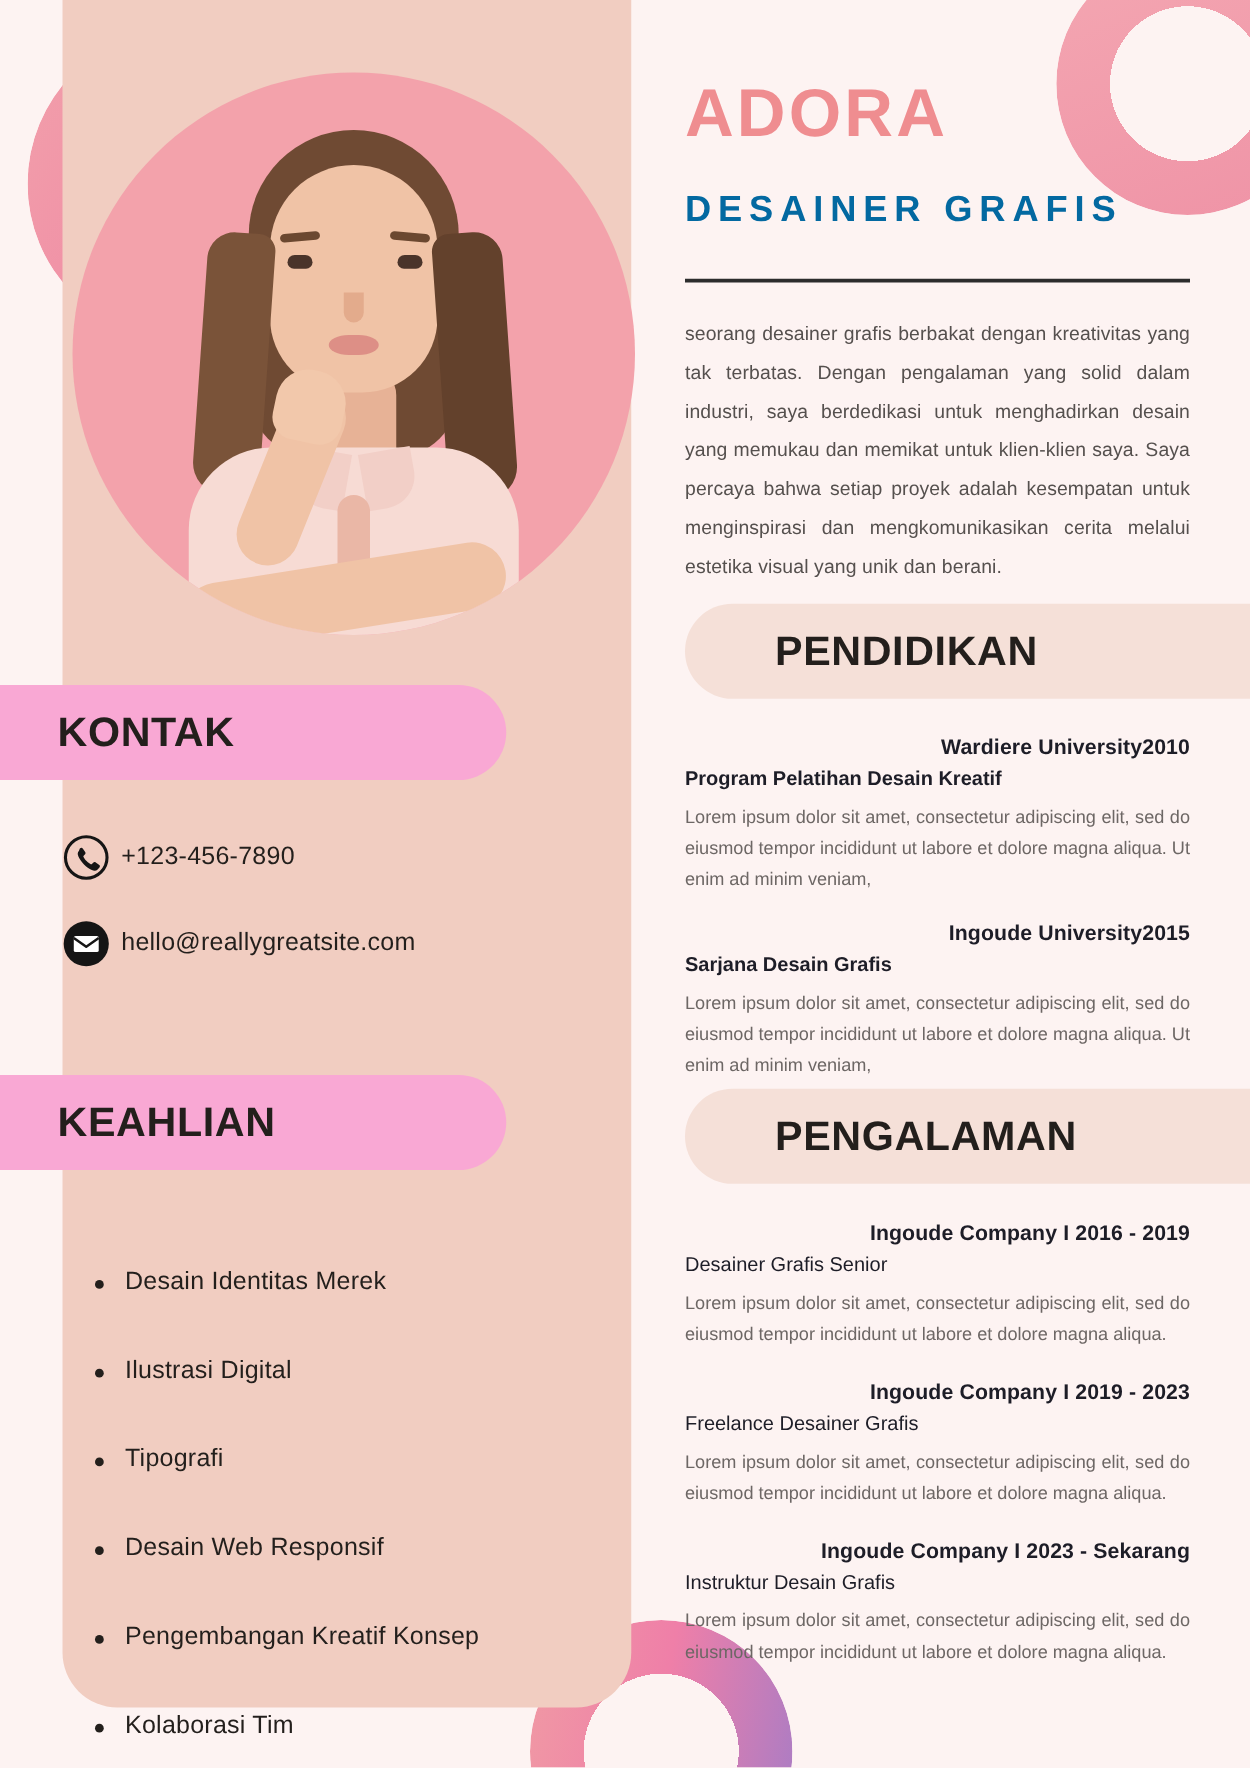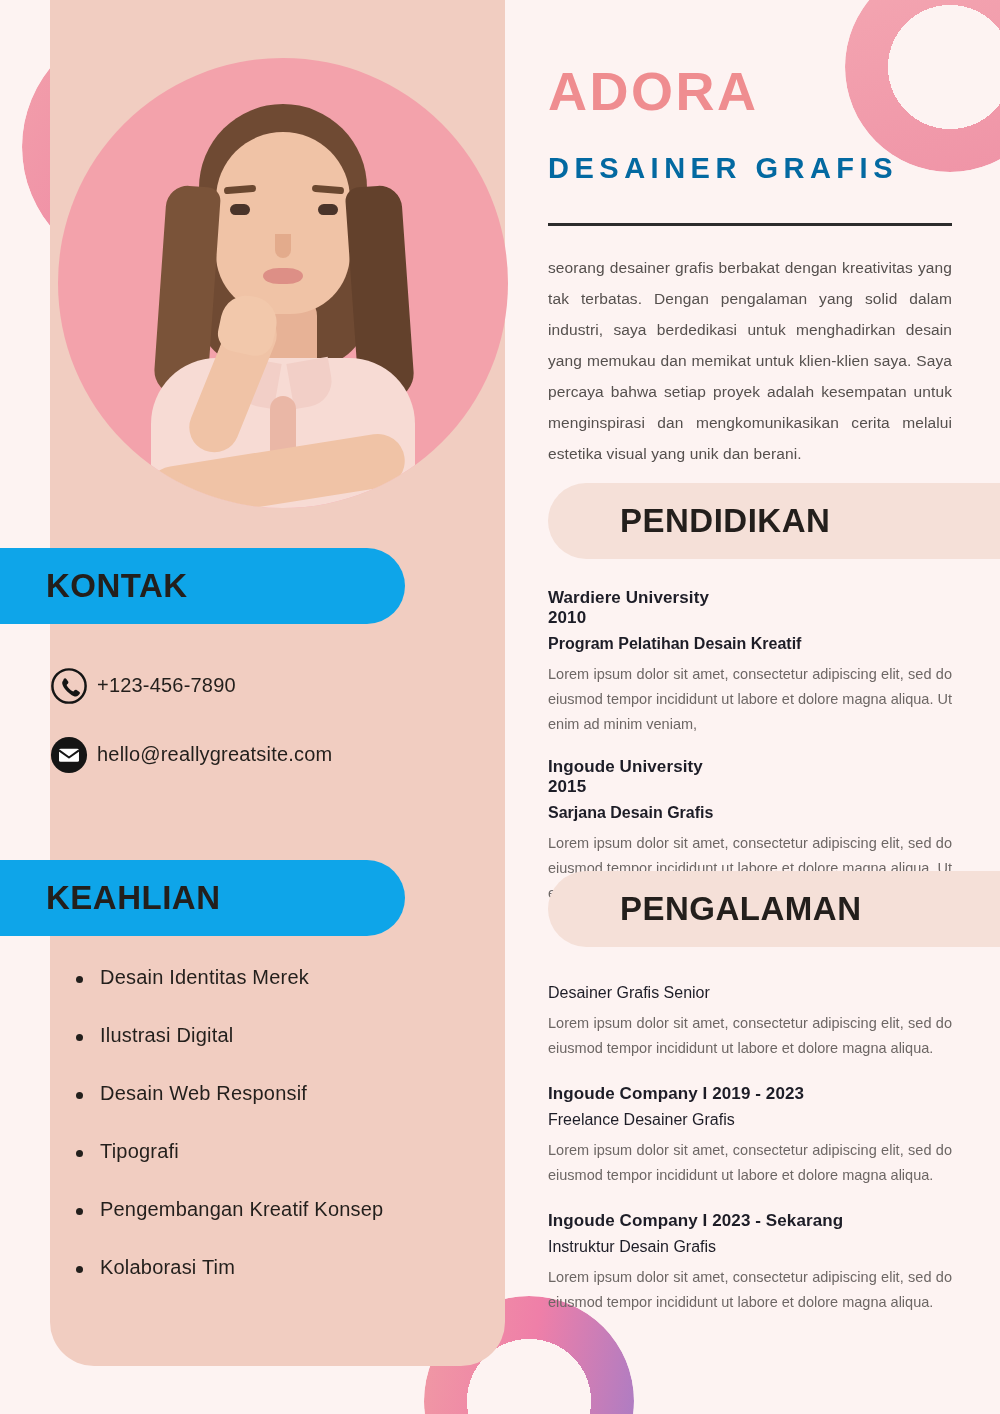--- a/index.html
+++ b/index.html
@@ -108,41 +108,41 @@
     position:absolute; left:150px; top:248px; width:50px; height:150px;
     background:#f0c3a6; border-radius:26px; transform:rotate(22deg);
   }
   .p-hand {
     position:absolute; left:162px; top:238px; width:56px; height:58px;
     background:#f2c8ab; border-radius:26px 26px 18px 18px; transform:rotate(12deg);
   }
 
   .section-pill-left {
     position:absolute; left:0; width:405px; height:76px;
-    background:#0ea5e9;
+    background:#f9a8d4;
     border-radius:0 38px 38px 0;
     display:flex; align-items:center;
   }
   .section-pill-left .pill-text {
     margin-left:46px;
     font-size:33px; font-weight:bold; color:#231f1c;
     letter-spacing:0.5px;
   }
 
   .contact-list { position:absolute; left:50px; top:660px; width:400px; }
   .contact-row { display:flex; align-items:center; height:51px; margin-bottom:18px; }
   .contact-icon { width:38px; height:38px; flex:0 0 38px; }
   .contact-text { margin-left:9px; font-size:20px; color:#231f1c; letter-spacing:0.2px; }
 
   .skills-list { position:absolute; left:56px; top:966px; width:400px; list-style:none; }
   .skills-list li {
     position:relative;
     padding-left:44px;
     font-size:20px; color:#231f1c;
-    margin-bottom:35px; letter-spacing:0.2px;
+    margin-bottom:35px; letter-spacing:0.2px;margin-top:48px;
   }
   .skills-list li::before {
     content:""; position:absolute; left:20px; top:10px;
     width:7px; height:7px; border-radius:50%; background:#231f1c;
   }
 
   
   .right-col { position:absolute; left:548px; top:0; width:452px; }
 
   .name-block { padding-top:42px; }
@@ -170,21 +170,21 @@
   }
   .section-pill-right .pill-text {
     margin-left:72px;
     font-size:33px; font-weight:bold; color:#231f1c; letter-spacing:0.5px;
   }
 
   .entries { position:absolute; left:548px; width:404px; }
   .entry { margin-bottom:14px; }
   .entry-head {
     display:flex; justify-content:flex-end; align-items:baseline;
-    font-size:17px; font-weight:bold; color:#1d1d27; letter-spacing:0.1px;flex-direction:column;
+    font-size:17px; font-weight:bold; color:#1d1d27; letter-spacing:0.1px;
   }
   .entry-year { font-size:17px; font-weight:bold; color:#1d1d27; }
   .entry-sub {
     margin-top:7px; font-size:16px; font-weight:bold; color:#1d1d27;
   }
   .entry-sub.regular { font-weight:400; }
   .entry-desc {
     margin-top:9px; font-size:14.5px; line-height:1.72;
     color:#6d6765; text-align:justify;
   }
@@ -251,22 +251,22 @@
 
   </div>
 
   <div class="section-pill-left" style="top:860px;">
     <span class="pill-text">KEAHLIAN</span>
   </div>
 
   <ul class="skills-list">
     <li>Desain Identitas Merek</li>
     <li>Ilustrasi Digital</li>
+    <li>Tipografi</li>
     <li>Desain Web Responsif</li>
-    <li>Tipografi</li>
     <li>Pengembangan Kreatif Konsep</li>
     <li>Kolaborasi Tim</li>
   </ul>
 
   <div class="right-col">
     <div class="name-block">
       <div class="name-line">ADORA</div>
       <div class="job-title">DESAINER GRAFIS</div>
     </div>
     <div class="divider"></div>
@@ -296,20 +296,23 @@
       <div class="entry-desc">Lorem ipsum dolor sit amet, consectetur adipiscing elit, sed do eiusmod tempor incididunt ut labore et dolore magna aliqua. Ut enim ad minim veniam,</div>
     </div>
   </div>
 
   <div class="section-pill-right" style="top:871px;">
     <span class="pill-text">PENGALAMAN</span>
   </div>
 
   <div class="entries" style="top:977px;">
     <div class="entry">
+      <div class="entry-head">
+        <span>Ingoude Company I 2016 - 2019</span>
+      </div>
       <div class="entry-sub regular">Desainer Grafis Senior</div>
       <div class="entry-desc">Lorem ipsum dolor sit amet, consectetur adipiscing elit, sed do eiusmod tempor incididunt ut labore et dolore magna aliqua.</div>
     </div>
 
     <div class="entry" style="margin-top:23px;">
       <div class="entry-head">
         <span>Ingoude Company I 2019 - 2023</span>
       </div>
       <div class="entry-sub regular">Freelance Desainer Grafis</div>
       <div class="entry-desc">Lorem ipsum dolor sit amet, consectetur adipiscing elit, sed do eiusmod tempor incididunt ut labore et dolore magna aliqua.</div>

